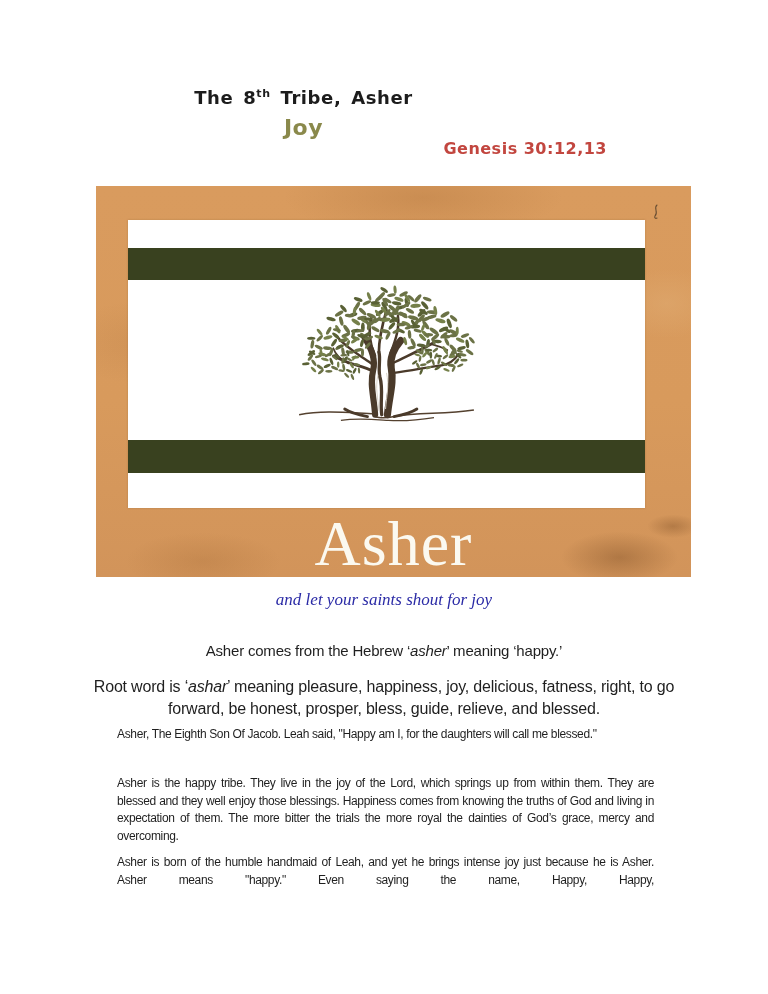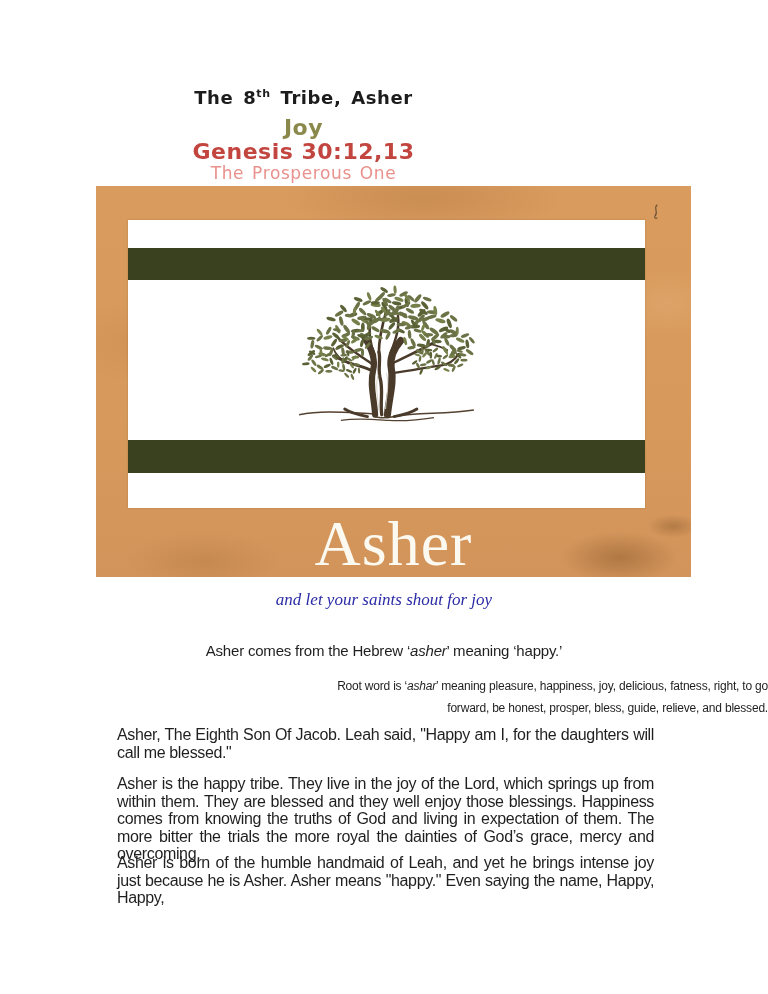--- a/index.html
+++ b/index.html
@@ -9,21 +9,21 @@
   }
   
   .doc-title,.sub{position:absolute;left:0;width:607px;text-align:center;}
   .doc-title{
     top:87px;font-family:"DejaVu Sans",sans-serif;font-weight:bold;font-size:18px;
     letter-spacing:.6px;word-spacing:3px;color:#1c1c1c;
   }
   .doc-title sup{font-size:11px;vertical-align:super;line-height:0;}
   .sub{font-family:"DejaVu Sans",sans-serif;}
   .sub.joy{top:115px;font-size:22px;font-weight:bold;color:#8A894B;letter-spacing:.5px;}
-  .sub.genesis{top:139px;font-size:22px;font-weight:bold;color:#C2463F;letter-spacing:.5px;}
+  .sub.genesis{top:139px;font-size:16px;font-weight:bold;color:#C2463F;letter-spacing:.5px;text-align:right;}
   .sub.prosperous{top:163px;font-size:17px;color:#E9918C;letter-spacing:.6px;word-spacing:2px;}
   
   .flag{
     position:absolute;left:96px;top:186px;width:595px;height:391px;margin:0;
     background:
       radial-gradient(ellipse 90px 40px at 88% 95%, rgba(94,52,18,.30), transparent 65%),
       radial-gradient(ellipse 40px 18px at 97% 87%, rgba(94,52,18,.28), transparent 65%),
       radial-gradient(ellipse 120px 45px at 18% 96%, rgba(140,85,35,.18), transparent 65%),
       radial-gradient(ellipse 200px 55px at 55% 3%, rgba(150,92,40,.22), transparent 70%),
       radial-gradient(ellipse 120px 60px at 8% 40%, rgba(150,92,40,.12), transparent 70%),
@@ -50,42 +50,41 @@
     font-family:"Liberation Serif",serif;font-style:italic;font-size:17px;
     color:#2B2BA6;line-height:20px;
   }
   .psalm-ref{font-weight:bold;}
   
   .hebrew-line{
     position:absolute;left:0;top:642px;width:768px;margin:0;text-align:center;
     font-size:15px;letter-spacing:-.2px;color:#1f1f1f;
   }
   .root-word{
-    position:absolute;left:0;top:676px;width:768px;text-align:right;
-    font-size:12px;letter-spacing:-.2px;line-height:21.5px;color:#1f1f1f;
+    position:absolute;left:0;top:676px;width:768px;text-align:center;
+    font-size:16px;letter-spacing:-.2px;line-height:21.5px;color:#1f1f1f;
   }
   
   .para{
     position:absolute;left:117px;width:537px;margin:0;
-    font-size:16px;letter-spacing:-.35px;line-height:17.6px;
+    font-size:12px;letter-spacing:-.35px;line-height:17.6px;
     text-align:justify;color:#1f1f1f;
   }
   .para-1{top:726px;}
   .para-2{top:775px;}
   .para-3{top:854px;text-align-last:justify;}
 </style>
 </head>
 <body>
 
 <div class="page">
 
   <div class="doc-title"><span>The 8</span><sup>th</sup><span> Tribe, Asher</span></div>
   <div class="sub joy">Joy</div>
   <div class="sub genesis">Genesis 30:12,13</div>
-  <div class="sub prosperous">The Prosperous One</div>
 
   <figure class="flag">
     <svg class="flag-mark" viewBox="0 0 10 16">
       <path d="M6 1 C 2 4, 8 8, 4 12 C 3 13.5, 4.5 15, 6 14" stroke="#6a4f33" stroke-width="1.1" fill="none" stroke-linecap="round"></path>
     </svg>
     <div class="flag-banner">
       <div class="stripe stripe-top"></div>
       <div class="stripe stripe-bottom"></div>
       <svg class="tree" viewBox="0 0 200 160">
         <defs>

